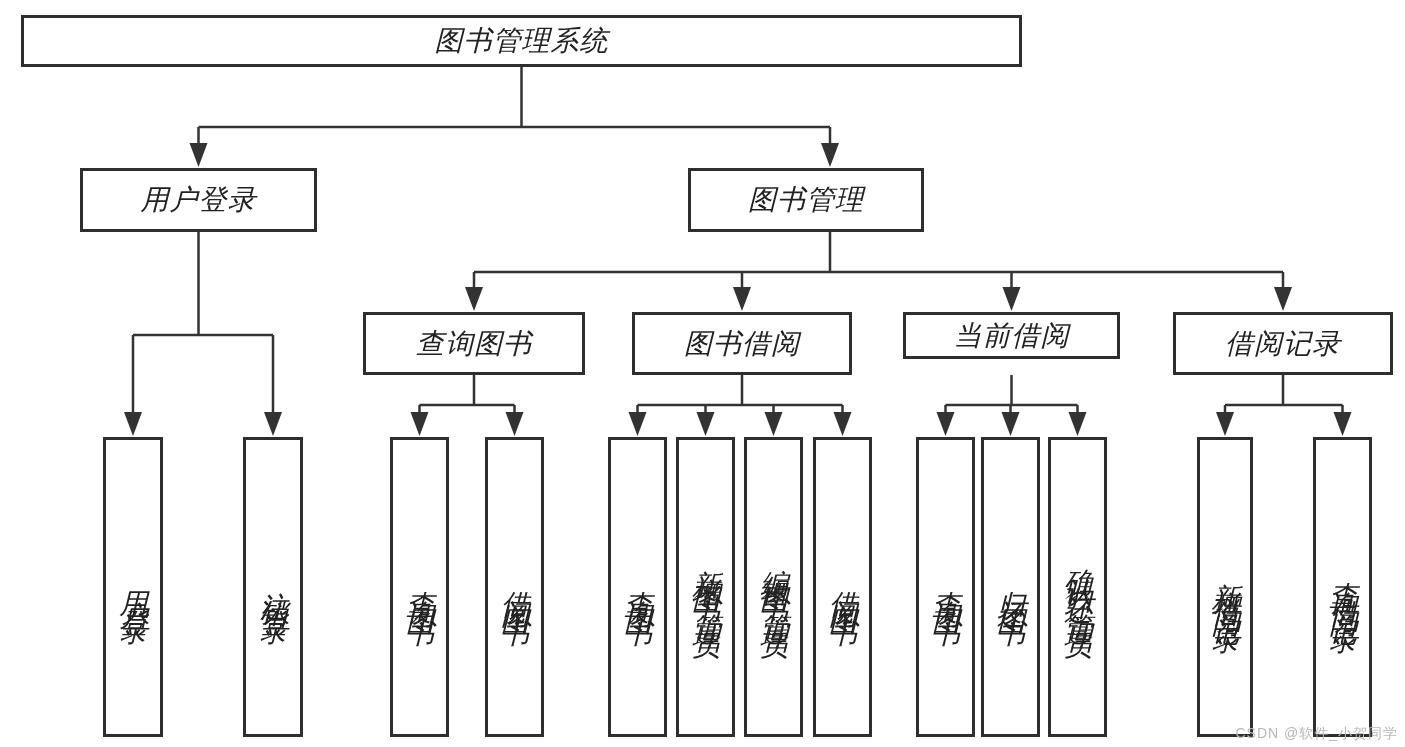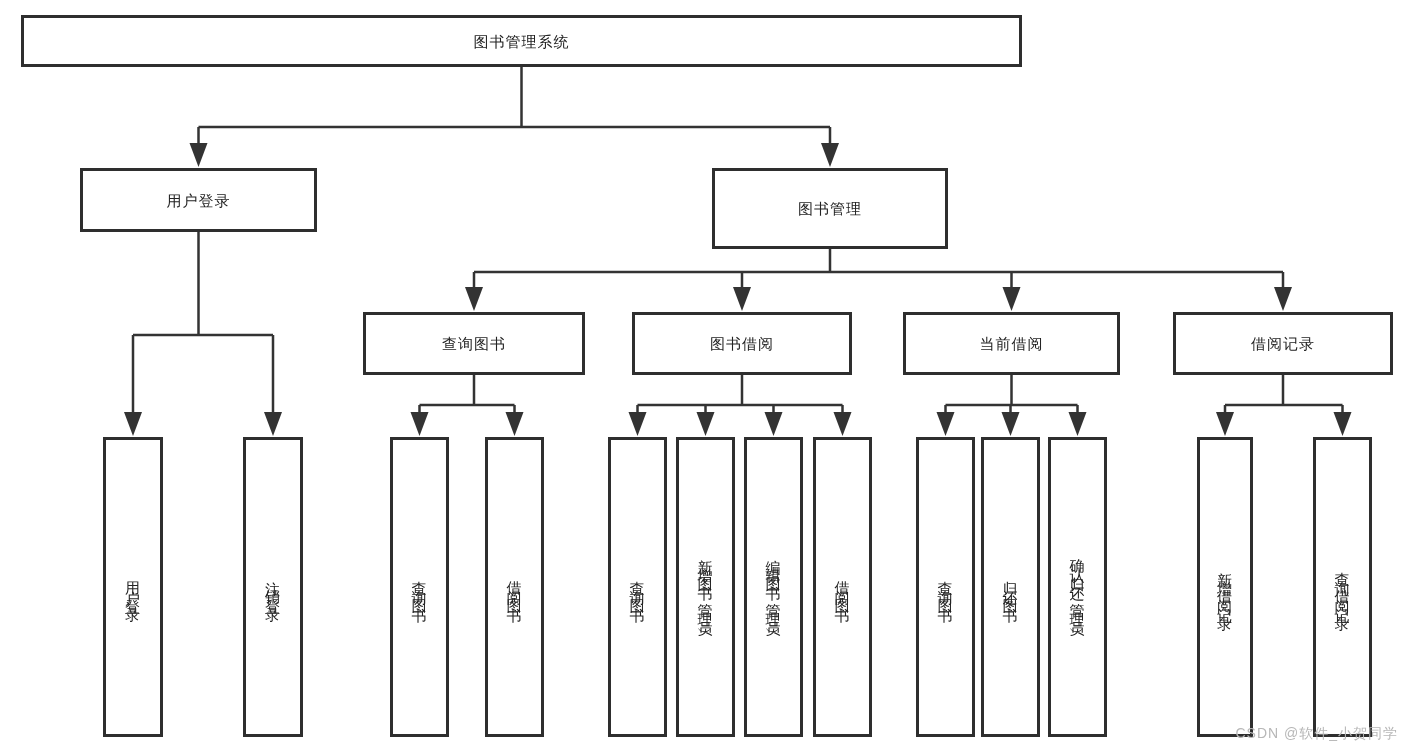--- a/index.html
+++ b/index.html
@@ -24,24 +24,25 @@
   .node{
     position:absolute;
     box-sizing:border-box;
     background:var(--fill);
     border:3px solid var(--border);
     display:flex;align-items:center;justify-content:center;
     z-index:2;
     color:var(--text);
   }
   .node .label{
-    font-size:15px;
+    font-size:28px;
     line-height:1;
     white-space:nowrap;
     color:var(--text);
+    font-style:italic;
   }
   .node.horizontal .label{
     letter-spacing:1px;
   }
   .node.vertical .label{
     writing-mode:vertical-rl;
     text-orientation:mixed;
     letter-spacing:9px;
     white-space:normal;
   }
@@ -101,30 +102,30 @@
         <polygon points="1333.5,412 1351.5,412 1342.5,436" fill="#333333"></polygon>
       </g>
     </svg>
   <div class="watermark">CSDN @软件_小贺同学</div>
 <div class="node horizontal" style="left: 21px; top: 15px; width: 1001px; height: 52px;">
       <span class="label">图书管理系统</span>
     </div>
     <div class="node horizontal" style="left: 80px; top: 168px; width: 237px; height: 64px;">
       <span class="label">用户登录</span>
     </div>
-    <div class="node horizontal" style="left: 712px; top: 168px; width: 236px; height: 81px;">
+    <div class="node horizontal" style="left: 688px; top: 168px; width: 236px; height: 64px;">
       <span class="label">图书管理</span>
     </div>
     <div class="node horizontal" style="left: 363px; top: 312px; width: 222px; height: 63px;">
       <span class="label">查询图书</span>
     </div>
     <div class="node horizontal" style="left: 632px; top: 312px; width: 220px; height: 63px; text-align: right;">
       <span class="label">图书借阅</span>
     </div>
-    <div class="node horizontal" style="left: 903px; top: 312px; width: 217px; height: 63px;">
+    <div class="node horizontal" style="left: 903px; top: 312px; width: 217px; height: 47px;">
       <span class="label">当前借阅</span>
     </div>
     <div class="node horizontal" style="left: 1173px; top: 312px; width: 220px; height: 63px;">
       <span class="label">借阅记录</span>
     </div>
     <div class="node vertical" style="left: 103px; top: 437px; width: 60px; height: 300px;">
       <span class="label">用户登录</span>
     </div>
     <div class="node vertical" style="left: 243px; top: 437px; width: 60px; height: 300px;">
       <span class="label">注销登录</span>

